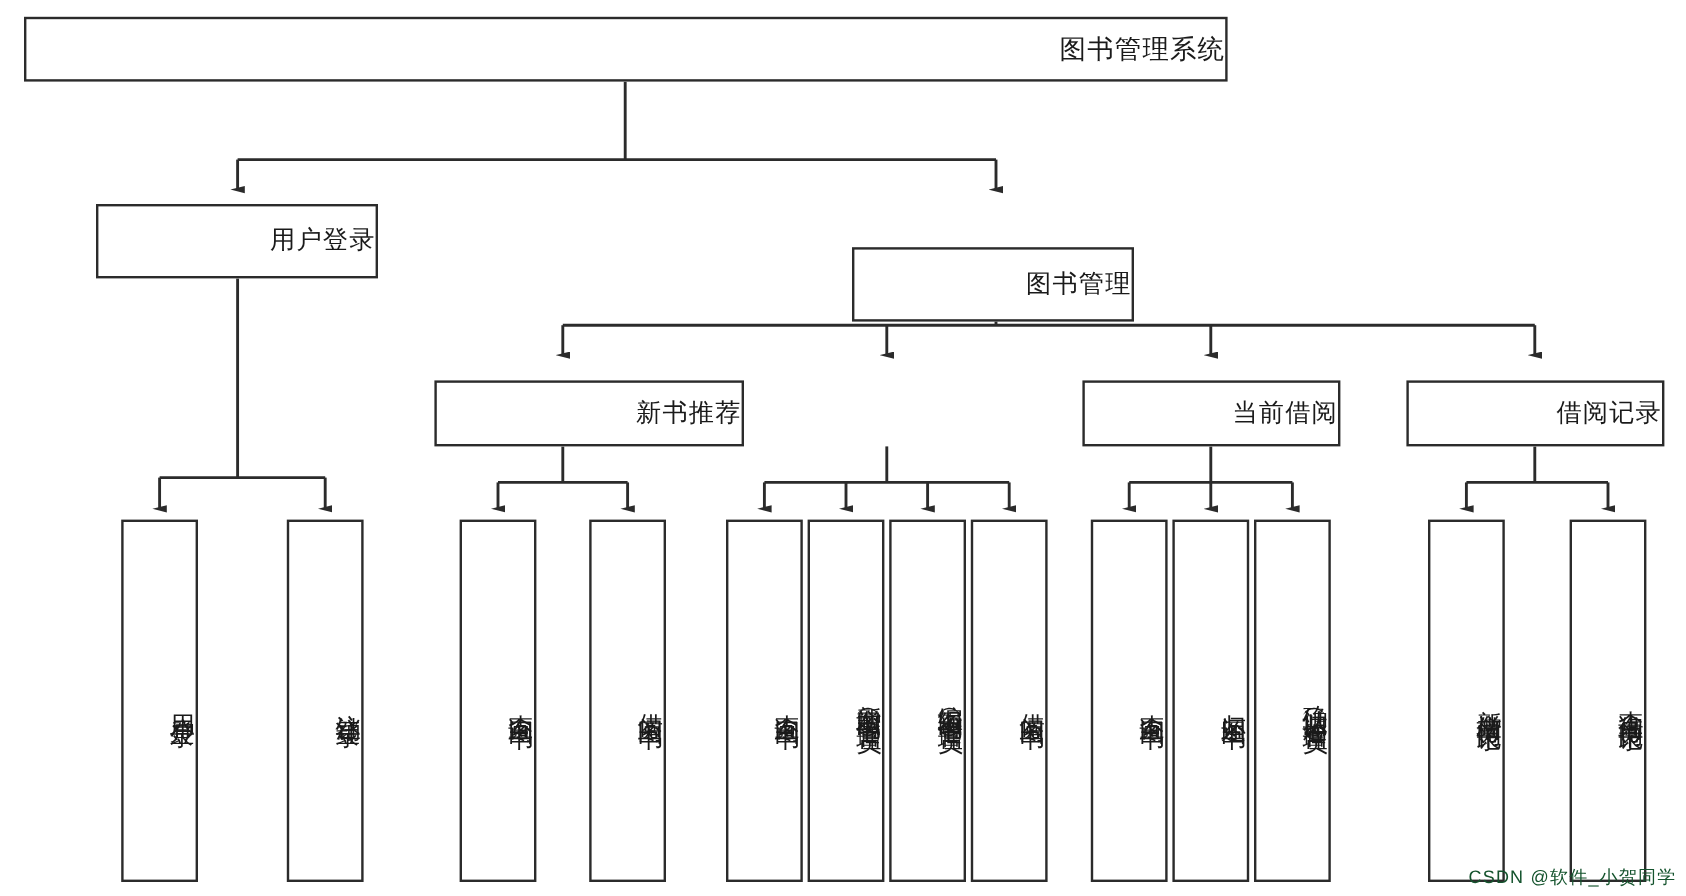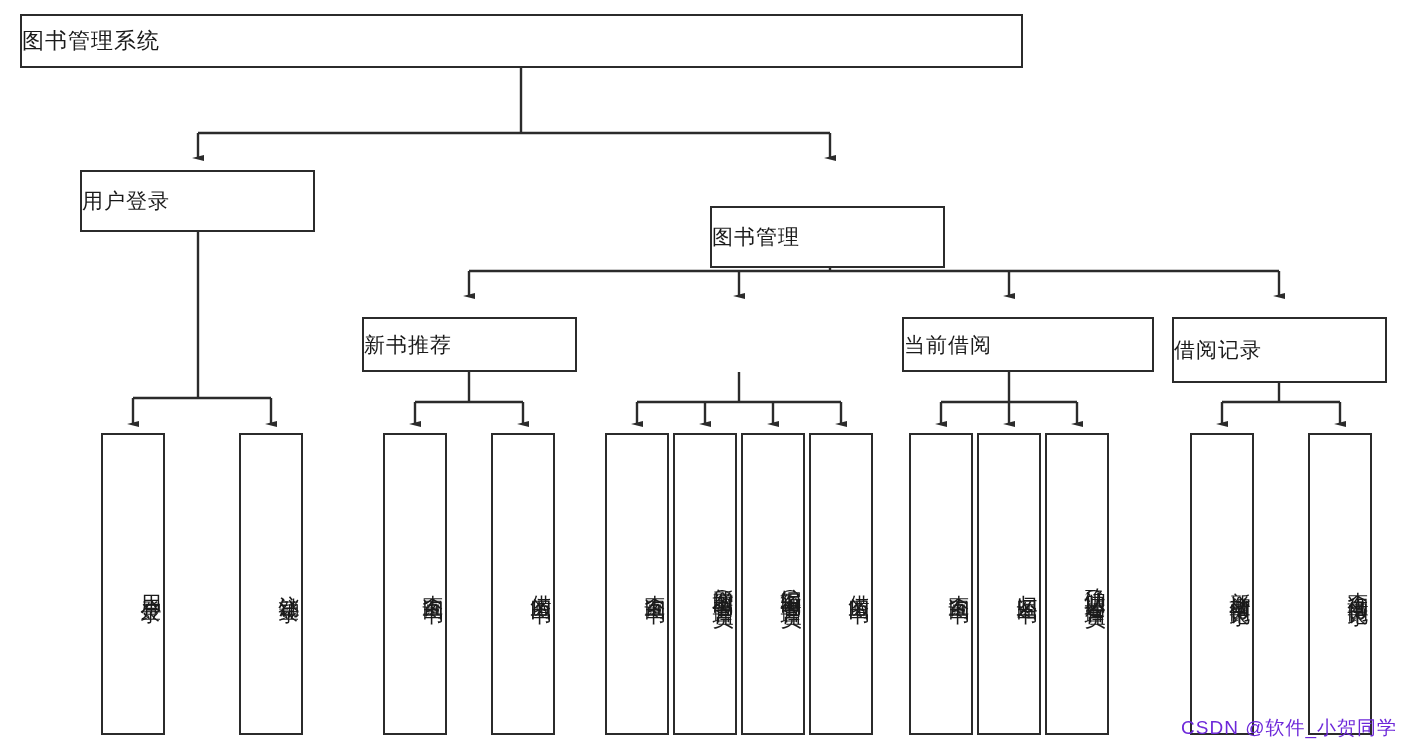--- a/index.html
+++ b/index.html
@@ -17,21 +17,21 @@
     background: #ffffff;
     overflow: hidden;
   }
   .node {
     position: absolute;
     box-sizing: border-box;
     border: 2px solid #2b2b2b;
     background: #ffffff;
     display: flex;
     align-items: center;
-    justify-content: flex-start;
+    justify-content: flex-end;
     color: #1a1a1a;
   }
   .node.horiz {
     font-size: 21px;
     letter-spacing: 1px;
     line-height: 1.2;
   }
   .node.root {
     font-size: 22px;
   }
@@ -56,22 +56,22 @@
     left: 0;
     top: 0;
     width: 1405px;
     height: 747px;
     pointer-events: none;
   }
   .watermark {
     position: absolute;
     right: 8px;
     bottom: 6px;
-    font-size: 19px;
-    color: #6d28d9;
+    font-size: 15px;
+    color: #14532d;
     letter-spacing: 1px;
     white-space: nowrap;
   }
 </style>
 </head>
 <body>
 
 <div id="canvas">
 
   <svg class="connectors" viewBox="0 0 1405 747">
@@ -128,27 +128,27 @@
     <span>图书管理系统</span>
   </div>
 
   <div class="node horiz" style="left:80px; top:170px; width:235px; height:62px;">
     <span>用户登录</span>
   </div>
   <div class="node horiz" style="left:710px; top:170px; width:235px; height:62px;margin-top:36px;">
     <span>图书管理</span>
   </div>
 
-  <div class="node horiz" style="left:362px; top:317px; width:215px; height:55px;">
+  <div class="node horiz" style="left:362px; top:317px; width:258px; height:55px;">
     <span>新书推荐</span>
   </div>
-  <div class="node horiz" style="left:902px; top:317px; width:252px; height:55px;">
+  <div class="node horiz" style="left:902px; top:317px; width:215px; height:55px;">
     <span>当前借阅</span>
   </div>
-  <div class="node horiz" style="left:1172px; top:317px; width:215px; height:66px;">
+  <div class="node horiz" style="left:1172px; top:317px; width:215px; height:55px;">
     <span>借阅记录</span>
   </div>
 
   <div class="node leaf" style="left:101px; top:433px; width:64px; height:302px;">
     <span class="vtext">用户登录</span>
   </div>
   <div class="node leaf" style="left:239px; top:433px; width:64px; height:302px;">
     <span class="vtext">注销登录</span>
   </div>
 

